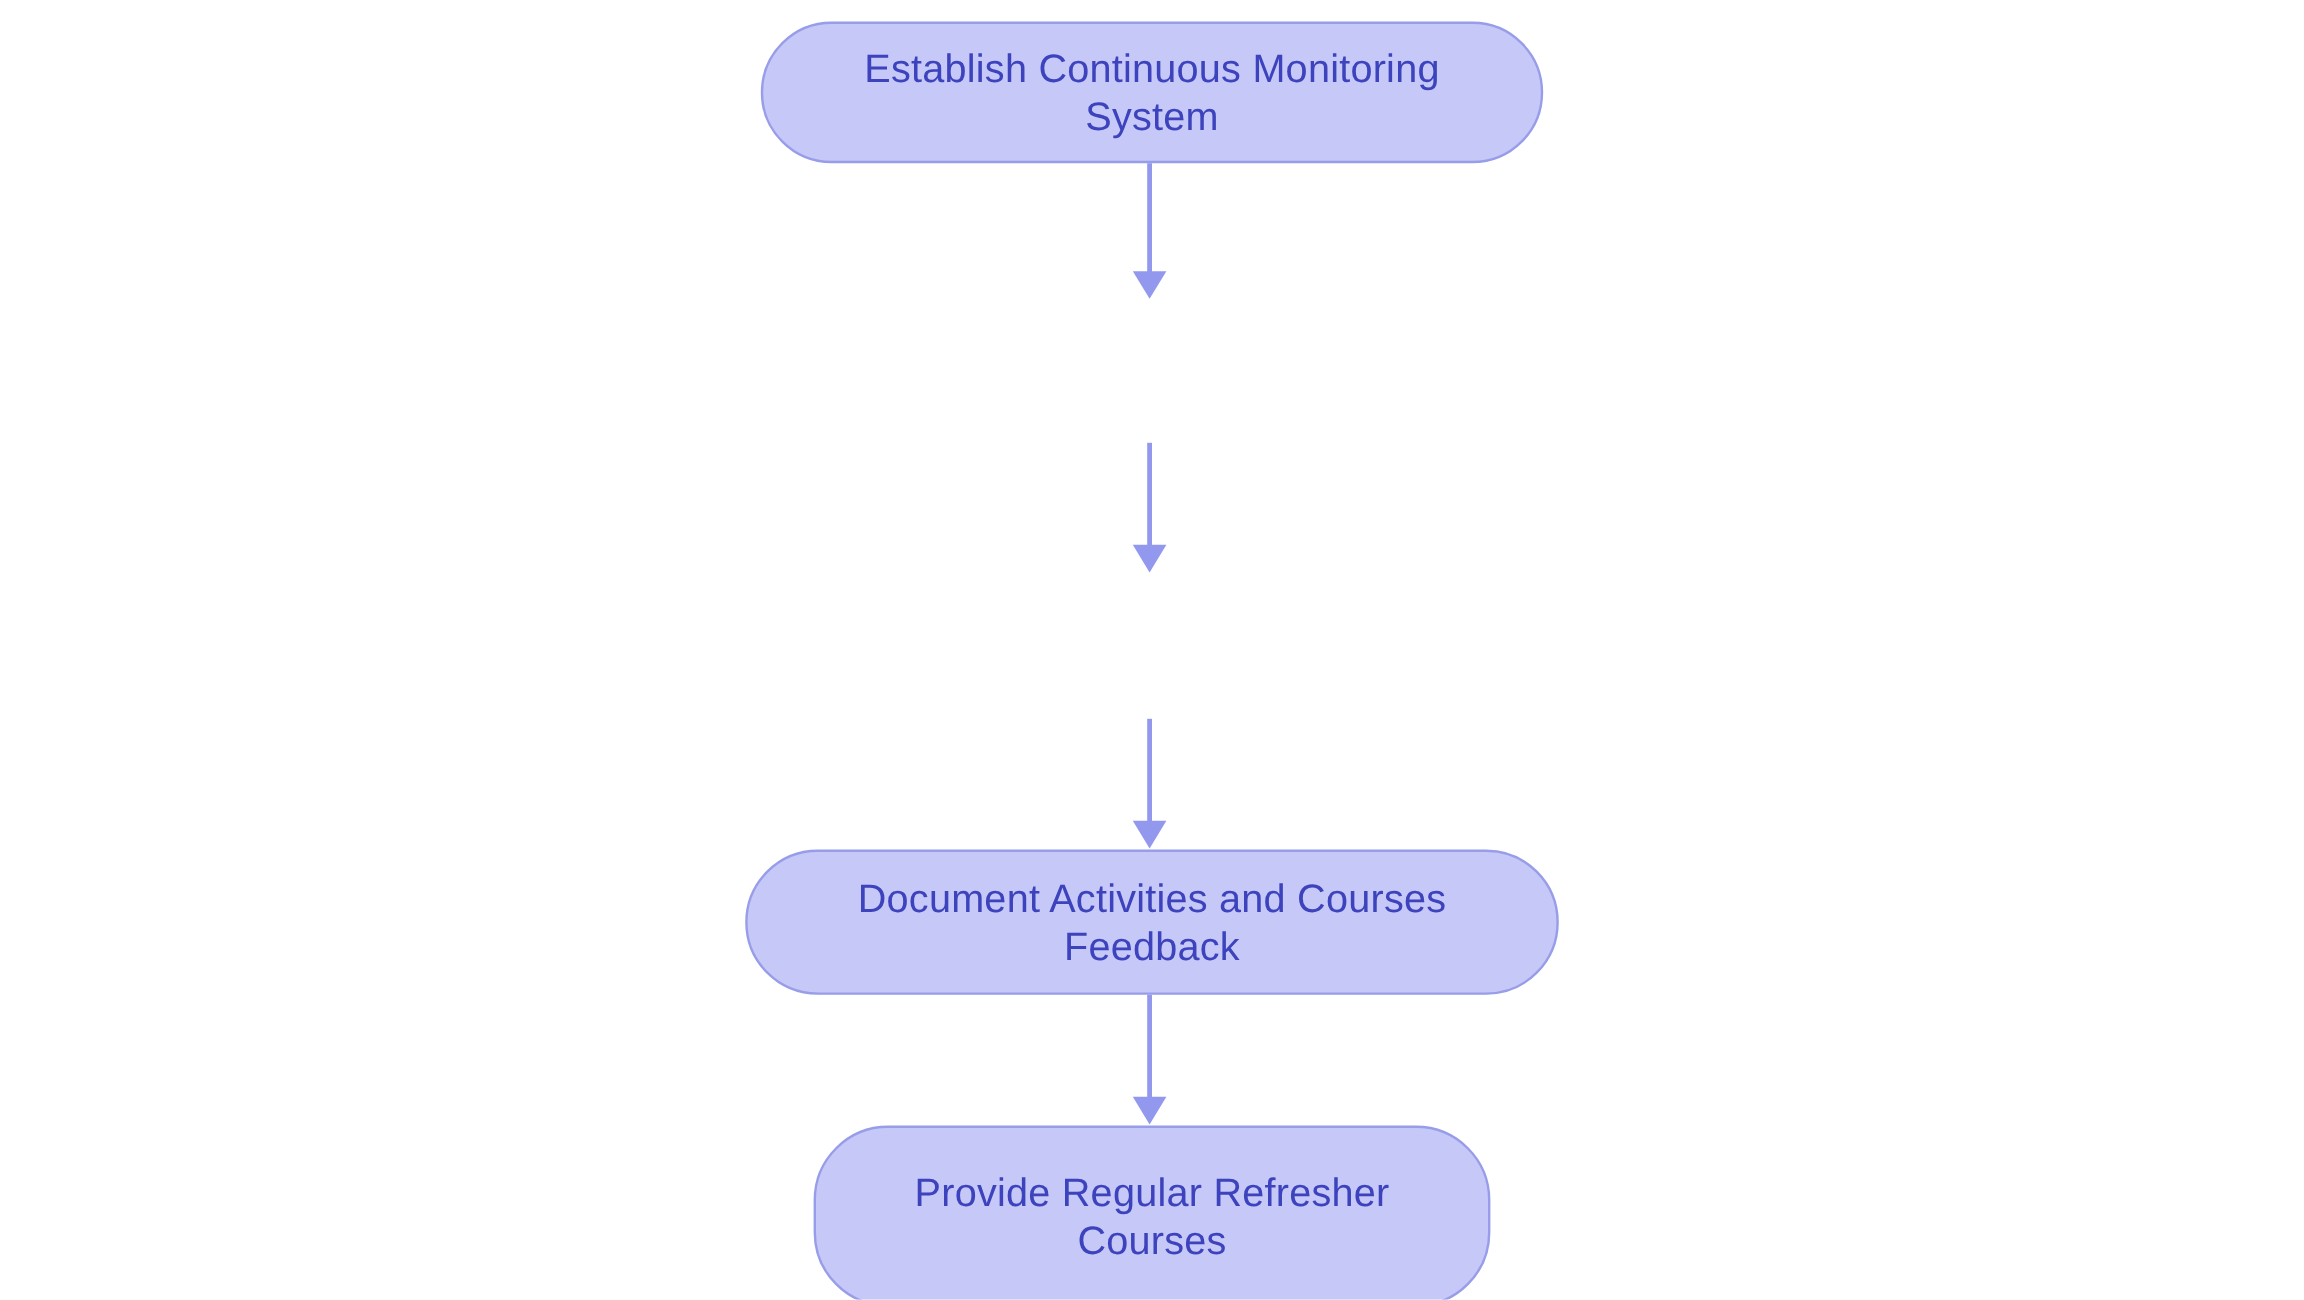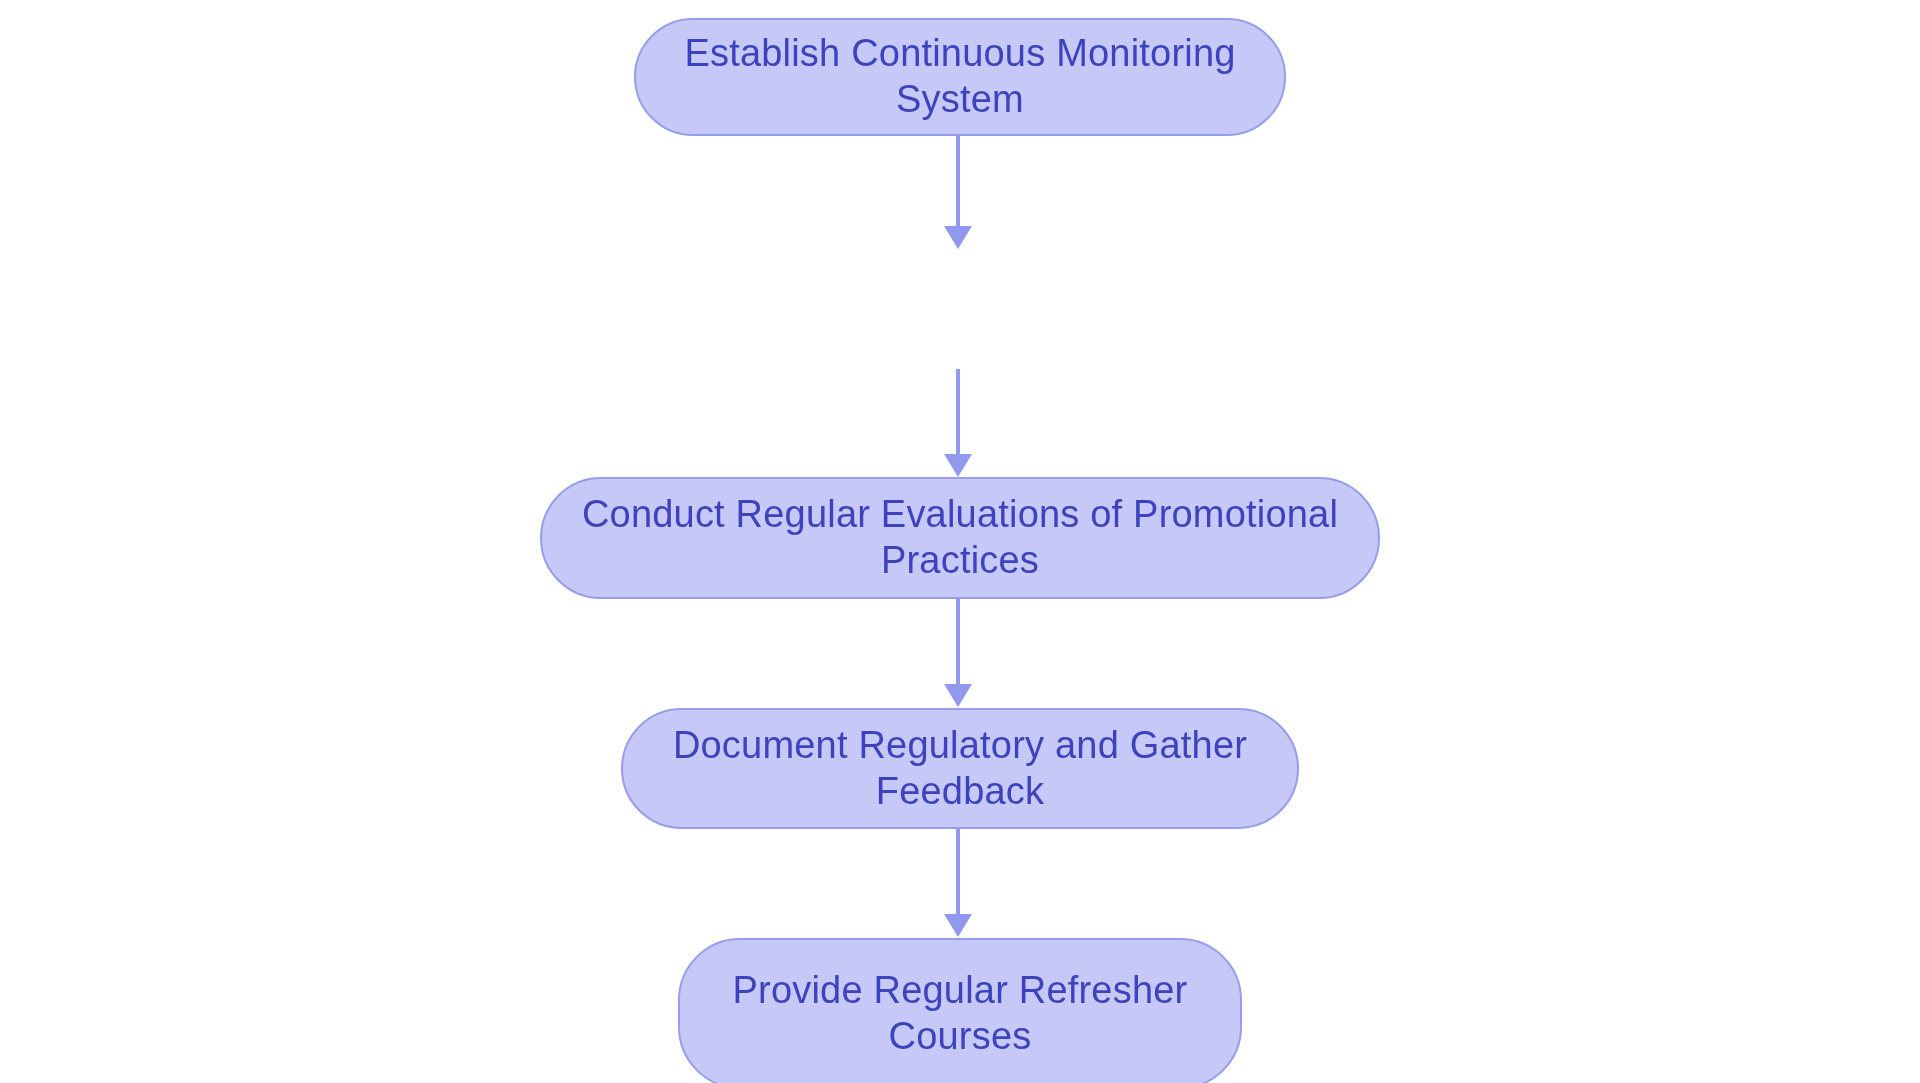--- a/index.html
+++ b/index.html
@@ -27,21 +27,21 @@
     background:var(--node-fill);
     border:2px solid var(--node-border);
     border-radius:62px;
     display:flex;
     align-items:center;
     justify-content:center;
     text-align:center;
   }
   .node span{
     color:var(--node-text);
-    font-size:38px;
+    font-size:33px;
     letter-spacing:0.2px;
     line-height:1.2;
     padding:0 30px;
   }
   .edge{position:absolute;}
   .edge .line{
     position:absolute;
     width:4px;
     background:var(--arrow);
     left:0;
@@ -69,31 +69,28 @@
     <div class="line" style="height:91px;"></div>
     <div class="head" style="left:-12px; top:90px;"></div>
   </div>
 
 
   <div class="edge" style="left:956px; top:369px;">
     <div class="line" style="height:86px;"></div>
     <div class="head" style="left:-12px; top:85px;"></div>
   </div>
 
-  <div class="node" style="left:540px; top:477px; width:840px; height:122px;">
-    <span>Conduct Regular Evaluations of Promotional Practices</span>
-  </div>
 
   <div class="edge" style="left:956px; top:599px;">
     <div class="line" style="height:86px;"></div>
     <div class="head" style="left:-12px; top:85px;"></div>
   </div>
 
   <div class="node" style="left:621px; top:708px; width:678px; height:121px;">
-    <span>Document Regulatory and Gather Feedback</span>
+    <span>Document Activities and Courses Feedback</span>
   </div>
 
   <div class="edge" style="left:956px; top:829px;">
     <div class="line" style="height:86px;"></div>
     <div class="head" style="left:-12px; top:85px;"></div>
   </div>
 
   <div class="node" style="left:678px; top:938px; width:564px; height:151px;justify-content:center;">
     <span>Provide Regular Refresher Courses</span>
   </div>

